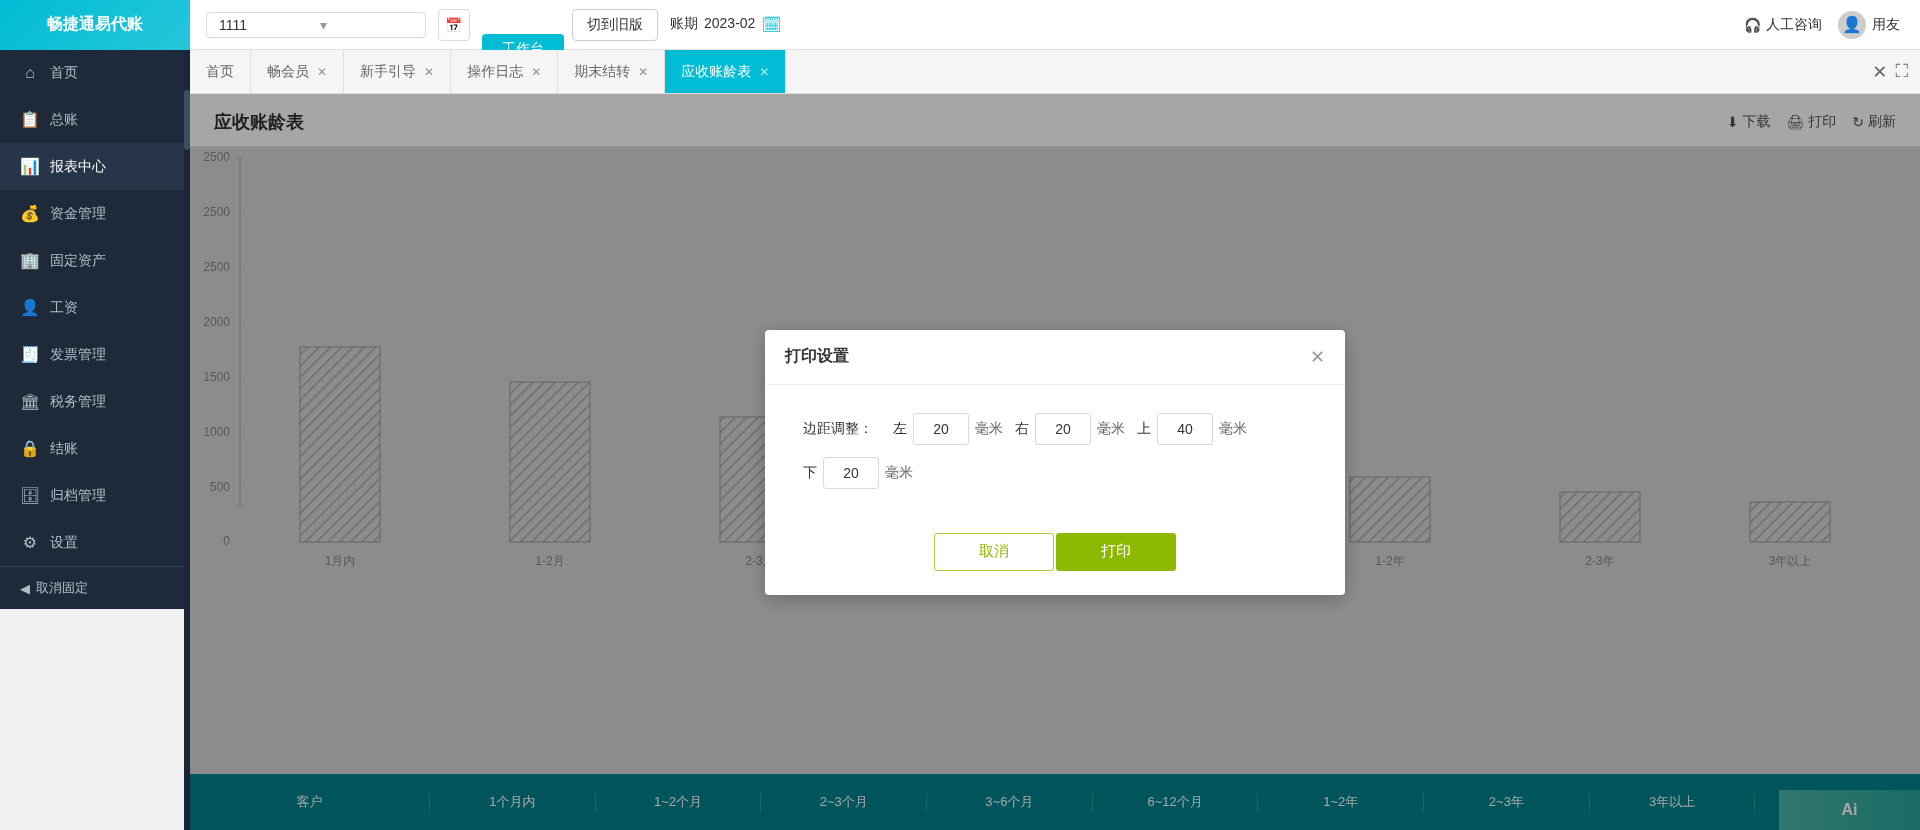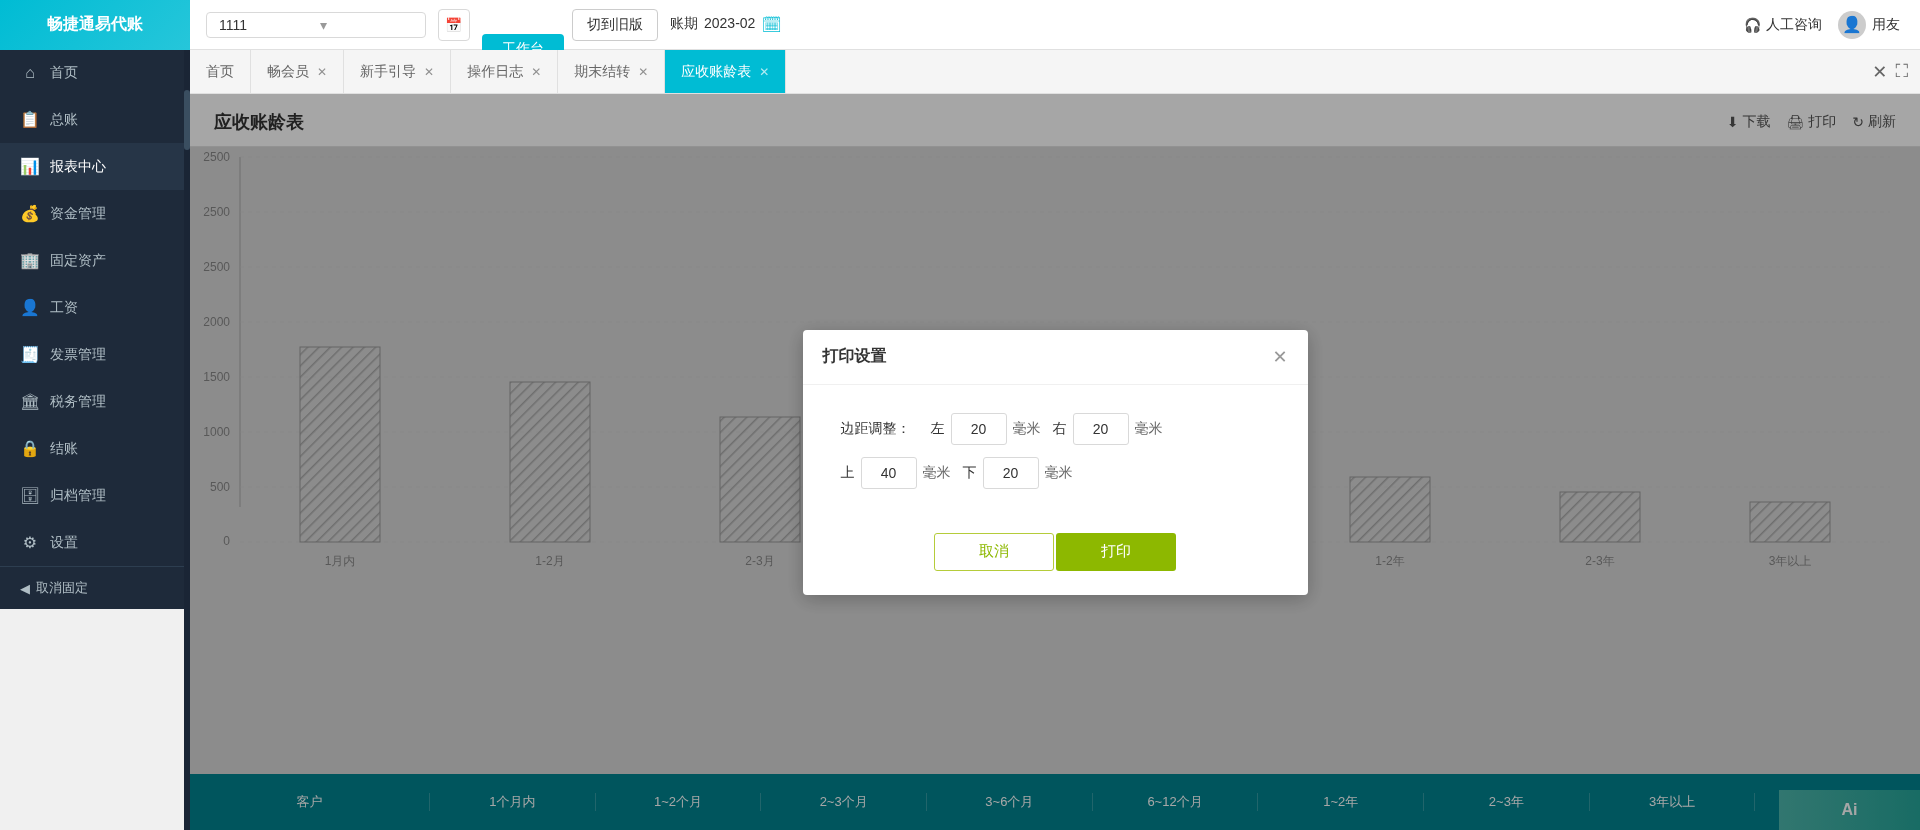--- a/index.html
+++ b/index.html
@@ -305,21 +305,21 @@
       align-items: center;
       justify-content: center;
       z-index: 100;
     }
 
     
     .dialog {
       background: #fff;
       border-radius: 4px;
       box-shadow: 0 4px 20px rgba(0,0,0,0.25);
-      width: 505px;
+      width: 580px;
       overflow: hidden;
     }
     .dialog-header {
       padding: 16px 20px;
       display: flex;
       align-items: center;
       justify-content: space-between;
       border-bottom: 1px solid #f0f0f0;
     }
     .dialog-title {

